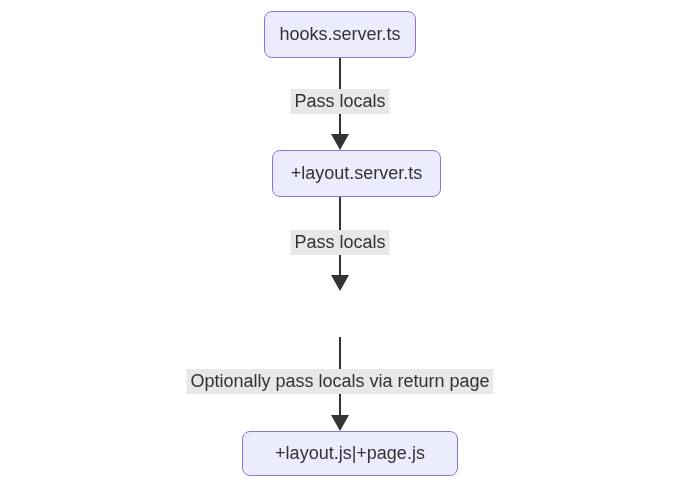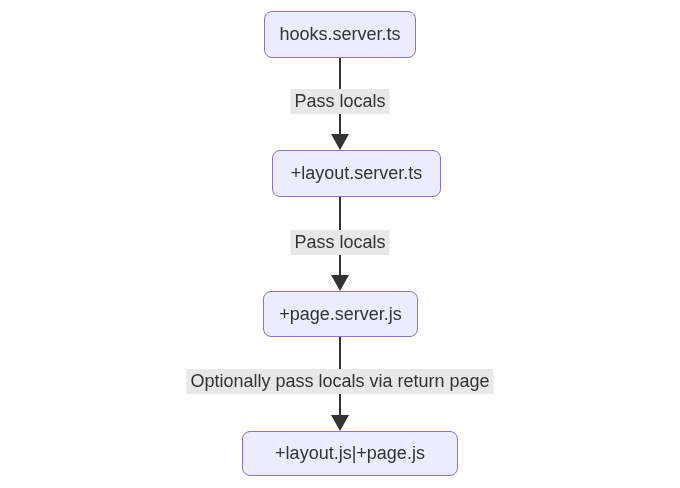--- a/index.html
+++ b/index.html
@@ -70,21 +70,18 @@
   <div class="edge-label" style="left:340px; top:369px;">Optionally pass locals via return page</div>
 
   <div class="node" style="left:264px; top:11px; width:152px; height:47px;">
     <span>hooks.server.ts</span>
   </div>
 
   <div class="node" style="left:252px; top:150px; width:169px; height:47px;margin-left:20px;">
     <span>+layout.server.ts</span>
   </div>
 
-  <div class="node" style="left:263px; top:291px; width:155px; height:46px;">
-    <span>+page.server.js</span>
-  </div>
 
   <div class="node" style="left:242px; top:431px; width:216px; height:45px;">
     <span>+layout.js|+page.js</span>
   </div>
 
 </div>
 
 </body></html>

